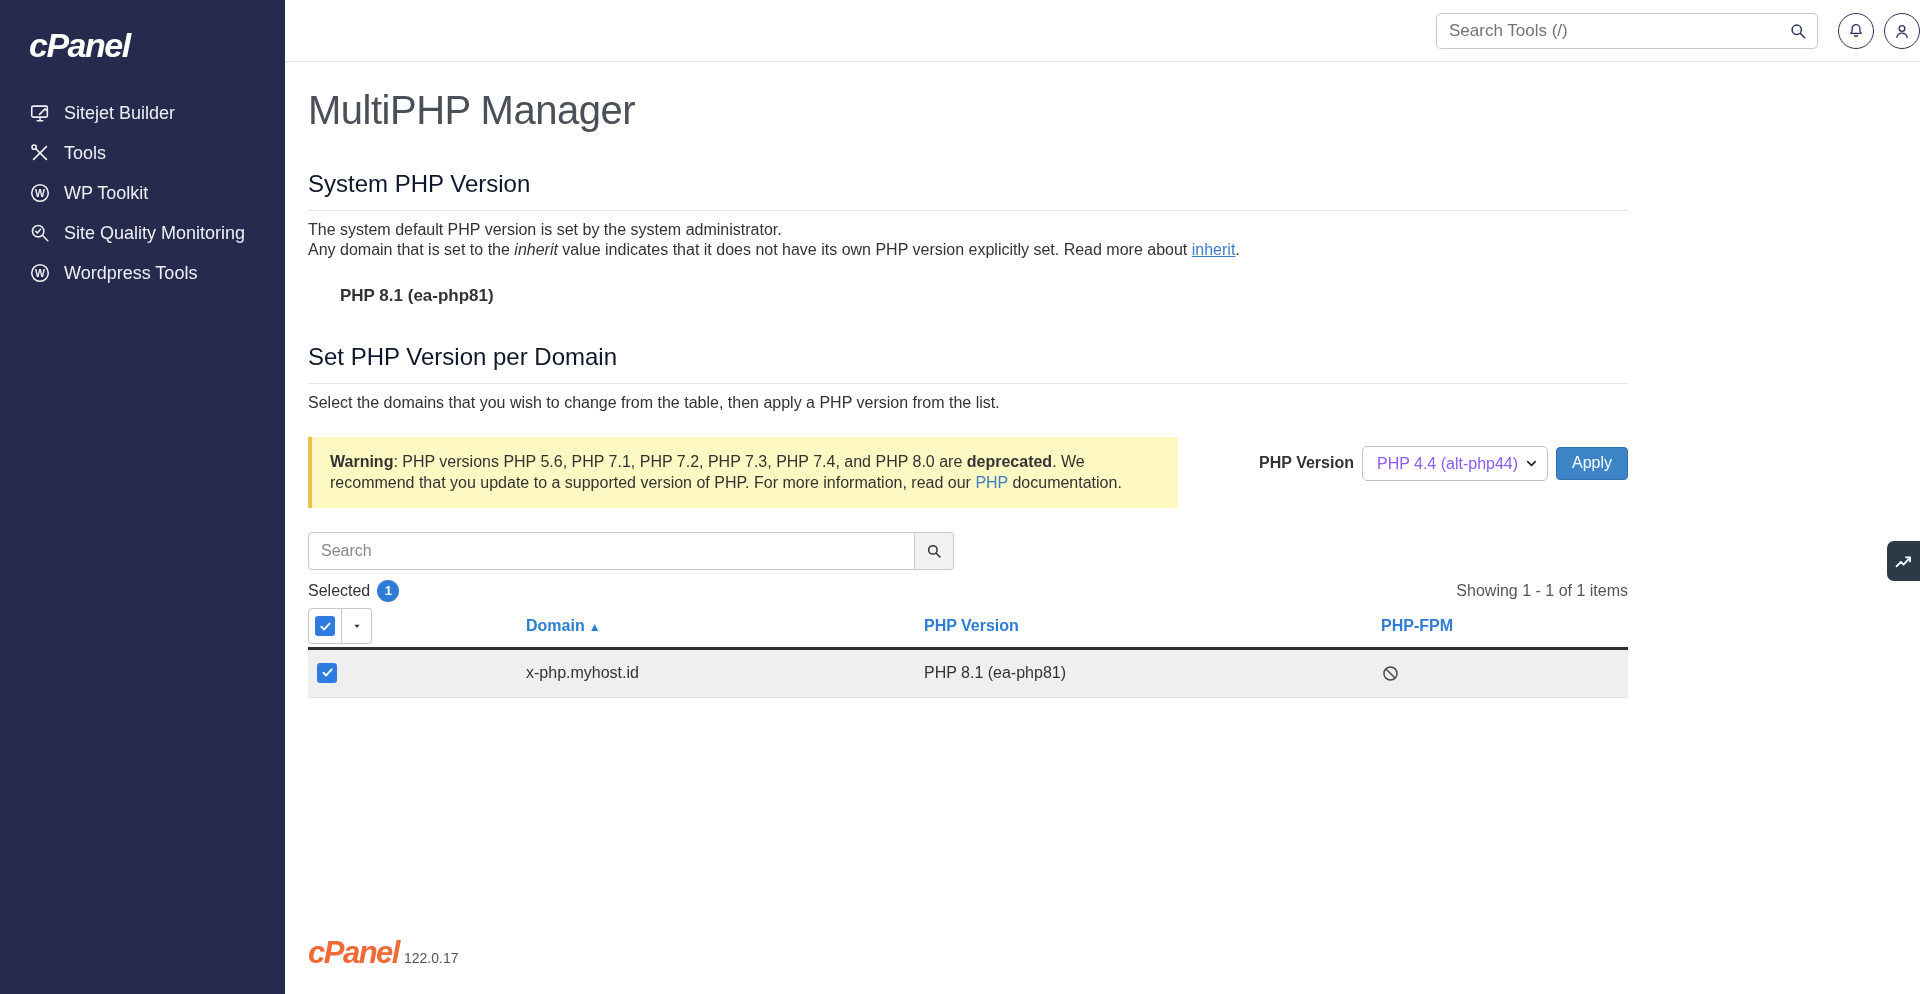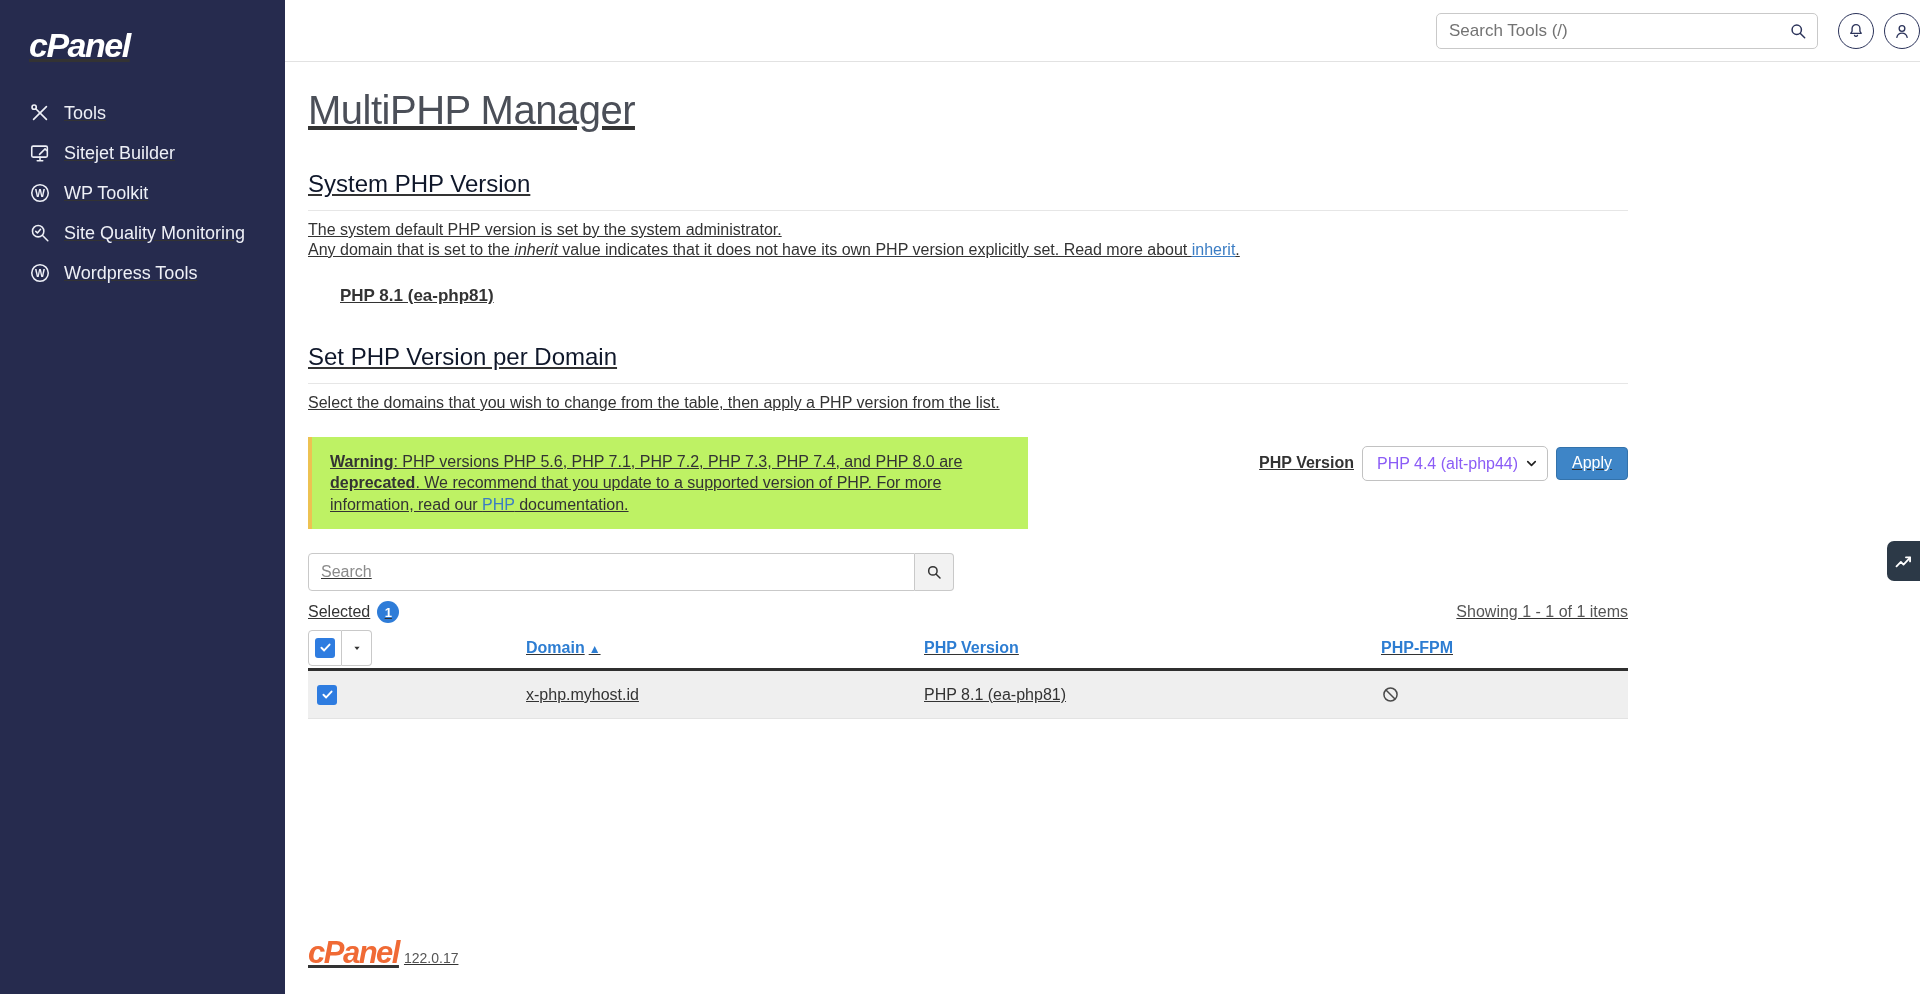--- a/index.html
+++ b/index.html
@@ -1,18 +1,18 @@
 <!DOCTYPE html>
 <html><head>
 <meta charset="utf-8">
 <style>
   * { margin:0; padding:0; box-sizing:border-box; }
   html,body { width:1920px; height:994px; overflow:hidden; }
   body { font-family:"Liberation Sans", sans-serif; background:#fff; color:#333; }
-  .page { display:flex; width:1920px; height:994px;text-decoration:underline; }
+  .page { display:flex; width:1920px; height:994px; }
 
   
   .sidebar { width:285px; height:994px; background:#262b4e; flex:0 0 285px; color:#f2f3f8; }
   .logo { font-size:34px; font-weight:bold; font-style:italic; letter-spacing:-1.5px; color:#fff; padding:26px 0 0 29px; cursor:pointer; }
   .nav { margin-top:28px; }
   .nav-item { display:flex; align-items:center; gap:13px; height:40px; padding-left:29px; font-size:18px; color:#eef0f7; cursor:pointer; }
   .nav-icon { width:22px; height:22px; display:inline-flex; align-items:center; justify-content:center; flex:0 0 22px; }
   .nav-icon svg { width:22px; height:22px; }
 
   
@@ -33,21 +33,21 @@
   h1.page-title { font-size:40px; font-weight:300; color:#4b4f58; margin:26px 0 0 0; letter-spacing:-0.5px; }
   h2.section-heading { font-size:24px; font-weight:400; color:#0f172a; margin-top:37px; padding-bottom:12px; border-bottom:1px solid #e6e6e6; }
   .para { font-size:16px; line-height:1.22; color:#333; margin-top:9px; }
   .para .it { font-style:italic; }
   a.inline-link { color:#3b7dc4; text-decoration:underline; cursor:pointer; }
   a.plain-link { color:#3b7dc4; text-decoration:none; cursor:pointer; }
   .current-php { font-size:17px; font-weight:bold; color:#333; margin:27px 0 0 32px; }
 
   
   .warn-row { display:flex; justify-content:space-between; align-items:flex-start; margin-top:24px; }
-  .warning-box { width:720px; background:#bef264; border-left:4px solid #edc252; padding:14px 18px; font-size:16px; line-height:1.35; color:#333; }
+  .warning-box { width:870px; background:#fef9c3; border-left:4px solid #edc252; padding:14px 18px; font-size:16px; line-height:1.35; color:#333; }
   .version-control { display:flex; align-items:center; gap:8px; margin-top:9px; }
   .version-control label { font-size:16px; font-weight:bold; color:#333; white-space:nowrap; }
   .select-wrap { position:relative; }
   .select-wrap select { appearance:none; -webkit-appearance:none; width:186px; height:35px; border:1px solid #c2c2c2; border-radius:5px; background:#fff; font-size:16px; color:#8b5cf6; padding:0 30px 0 14px; font-family:inherit; cursor:pointer; outline:none; }
   .select-wrap .chev { position:absolute; right:9px; top:10px; width:15px; height:15px; pointer-events:none; }
   .apply-btn { height:33px; padding:0 15px; background:#3e85c7; border:1px solid #3372ab; border-radius:4px; color:#fff; font-size:16px; font-family:inherit; cursor:pointer; }
 
   
   .table-search { display:flex; margin-top:24px; }
   .table-search input { width:607px; height:38px; border:1px solid #c9c9c9; border-radius:4px 0 0 4px; padding:0 12px; font-size:16px; color:#333; font-family:inherit; outline:none; }
@@ -92,38 +92,38 @@
 <body>
 
 <div class="page">
 
   <aside class="sidebar">
     <div class="logo">cPanel</div>
     <nav class="nav">
 
       <div class="nav-item">
         <span class="nav-icon">
+          <svg viewBox="0 0 24 24" fill="none" stroke="#eef0f7" stroke-width="1.7" stroke-linecap="round">
+            <rect x="3" y="4.5" width="17" height="12" rx="1.5"></rect>
+              <path d="M9 20.5h6M12 16.5v4"></path>
+              <path d="M11.5 13.5l6-6 1.6 1.6"></path>
+          </svg>
+        </span>
+        <span class="nav-label">Sitejet Builder</span>
+      </div>
+
+      <div class="nav-item">
+        <span class="nav-icon">
           <svg viewBox="0 0 24 24" fill="none" stroke="#eef0f7" stroke-width="1.8" stroke-linecap="round">
             <circle cx="5.6" cy="5.6" r="2.3"></circle>
               <path d="M7.4 7.4 19 19"></path>
               <path d="M19 5 5 19"></path>
           </svg>
         </span>
         <span class="nav-label">Tools</span>
-      </div>
-
-      <div class="nav-item">
-        <span class="nav-icon">
-          <svg viewBox="0 0 24 24" fill="none" stroke="#eef0f7" stroke-width="1.7" stroke-linecap="round">
-            <rect x="3" y="4.5" width="17" height="12" rx="1.5"></rect>
-              <path d="M9 20.5h6M12 16.5v4"></path>
-              <path d="M11.5 13.5l6-6 1.6 1.6"></path>
-          </svg>
-        </span>
-        <span class="nav-label">Sitejet Builder</span>
       </div>
 
       <div class="nav-item">
         <span class="nav-icon">
           <svg viewBox="0 0 24 24" fill="none">
             <circle cx="12" cy="12" r="9" stroke="#eef0f7" stroke-width="1.7"></circle>
             <text x="12" y="16.2" text-anchor="middle" font-size="11.5" font-weight="bold" fill="#eef0f7">W</text>
           </svg>
         </span>
         <span class="nav-label">WP Toolkit</span>

